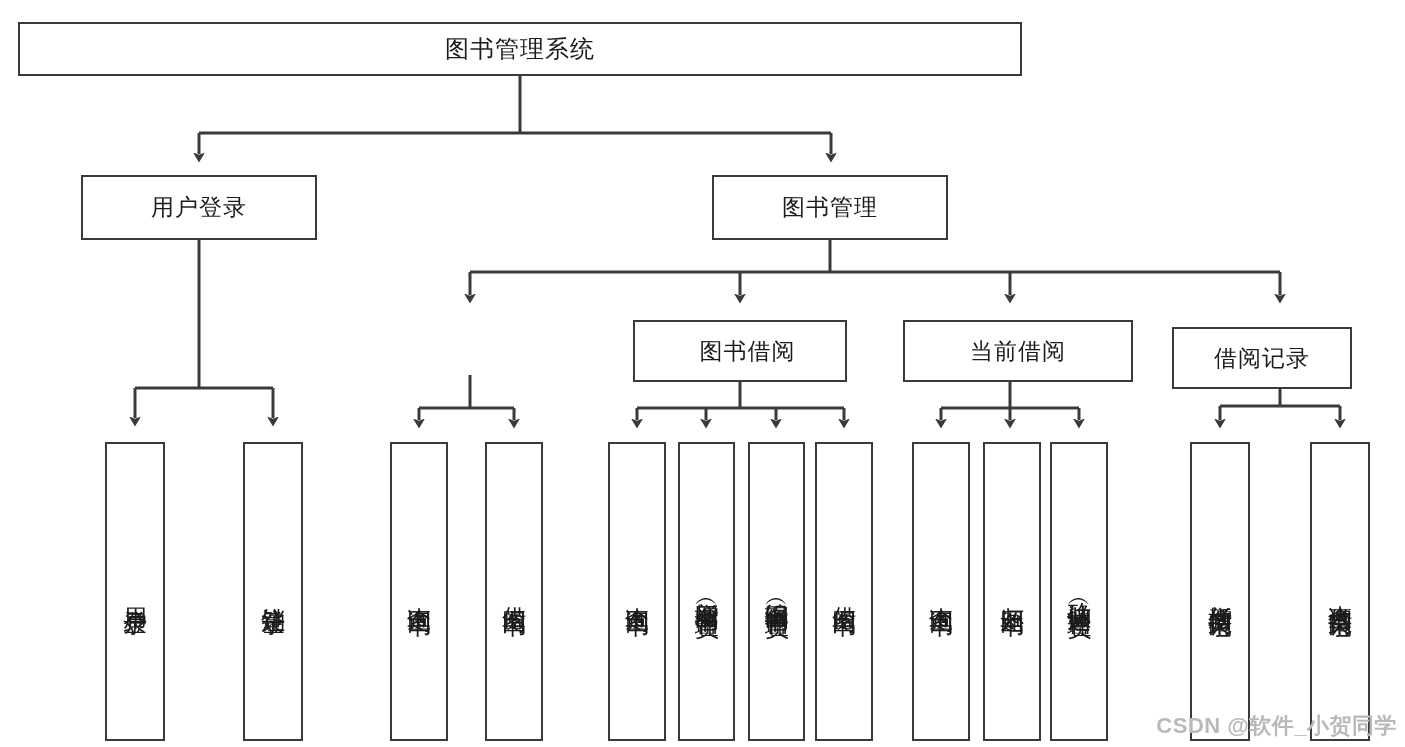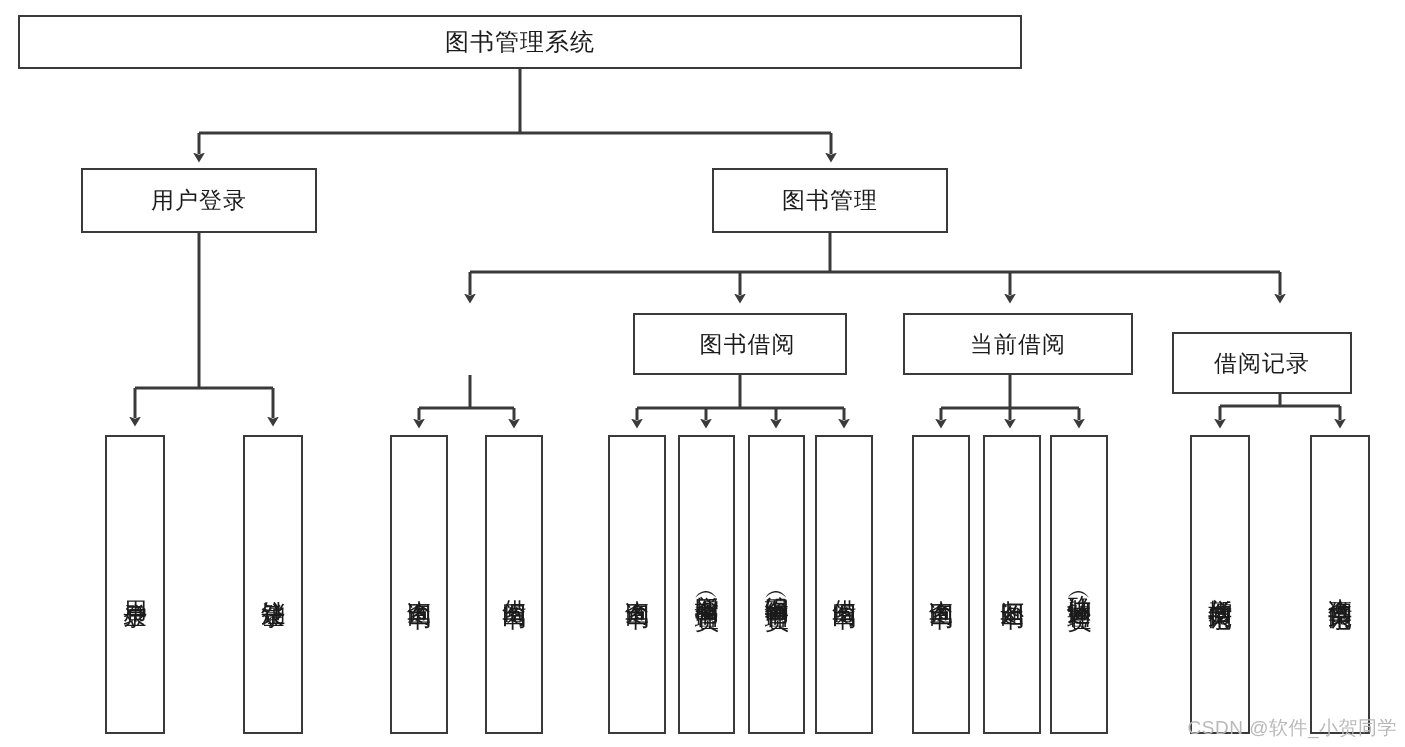--- a/index.html
+++ b/index.html
@@ -1,33 +1,33 @@
 <!DOCTYPE html>
 <html><head>
 <meta charset="utf-8">
 <style>
   html,body{margin:0;padding:0;background:#ffffff;}
   body{font-family:"Liberation Sans","DejaVu Sans",sans-serif;}
   #canvas{position:relative;width:1405px;height:747px;background:#ffffff;overflow:hidden;}
   #edges{position:absolute;left:0;top:0;width:1405px;height:747px;pointer-events:none;}
 
   .node{position:absolute;box-sizing:border-box;background:#ffffff;
-        border:2.5px solid #3a3a3a;display:flex;align-items:center;justify-content:center;}
+        border:2.5px solid #3a3a3a;display:flex;align-items:center;justify-content:center;margin-top:7px;}
   .node .lbl{color:#1b1b1b;letter-spacing:1px;white-space:nowrap;}
 
   .node.h .lbl{font-size:23px;line-height:1;}
   .node.root .lbl{font-size:24px;}
 
   .node.v{align-items:center;justify-content:center;}
   .node.v .lbl{writing-mode:vertical-rl;text-orientation:upright;
                font-size:24px;line-height:1.18;letter-spacing:2px;
                max-height:282px;white-space:normal;text-align:center;}
 
-  #watermark{position:absolute;right:8px;bottom:6px;font-size:19px;color:#b9b9b9;
-             letter-spacing:.5px;white-space:nowrap;}
+  #watermark{position:absolute;right:8px;bottom:6px;font-size:22px;color:#b9b9b9;
+             letter-spacing:.5px;white-space:nowrap;font-weight:bold;}
 </style>
 </head>
 <body>
 
 <div id="canvas">
 
   <svg id="edges" viewBox="0 0 1405 747" xmlns="http://www.w3.org/2000/svg">
     <defs>
       <marker id="ar" markerWidth="10" markerHeight="12" refX="1.5" refY="6" orient="auto" markerUnits="userSpaceOnUse">
         <path d="M0,0 L10,6 L0,12 L2.2,6 Z" fill="#3a3a3a"></path>
@@ -87,21 +87,21 @@
   <div class="node h" style="left:712px;top:168px;width:236px;height:65px;justify-content:center;">
     <span class="lbl">图书管理</span>
   </div>
 
   <div class="node h" style="left:633px;top:313px;width:214px;height:62px;padding-left:15px;">
     <span class="lbl">图书借阅</span>
   </div>
   <div class="node h" style="left:903px;top:313px;width:230px;height:62px;text-align:center;">
     <span class="lbl">当前借阅</span>
   </div>
-  <div class="node h" style="left:1172px;top:332px;width:180px;height:62px;">
+  <div class="node h" style="left:1172px;top:320px;width:180px;height:62px;">
     <span class="lbl">借阅记录</span>
   </div>
 
   <div class="node v" style="left:105px;top:435px;width:60px;height:299px;">
     <span class="lbl">用户登录</span>
   </div>
   <div class="node v" style="left:243px;top:435px;width:60px;height:299px;">
     <span class="lbl">注销登录</span>
   </div>
   <div class="node v" style="left:390px;top:435px;width:58px;height:299px;">

